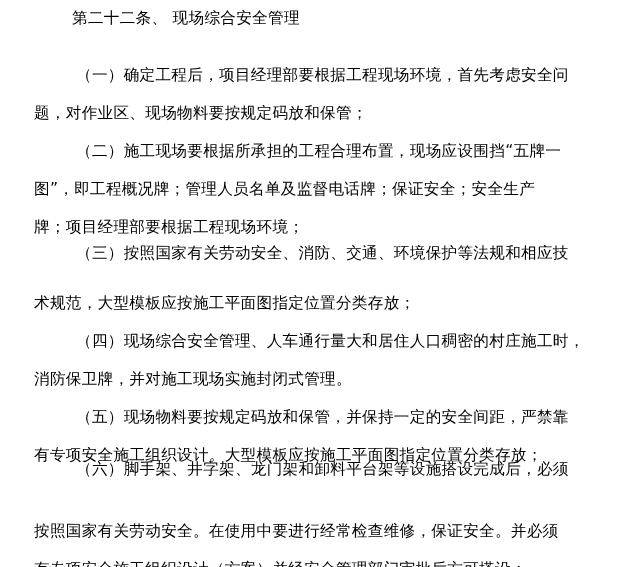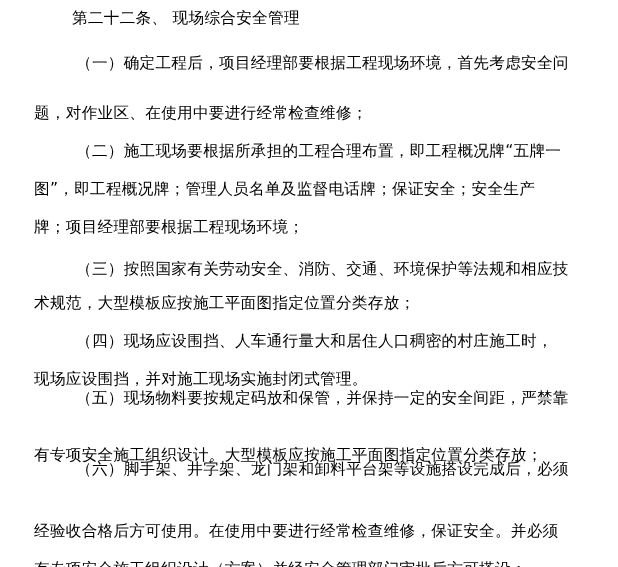--- a/index.html
+++ b/index.html
@@ -9,32 +9,32 @@
           white-space: nowrap; letter-spacing: 0.3px; }
   .title { left: 72px; }
   .indent { left: 76px; }
 </style>
 </head>
 <body>
 
 <div>
   <div class="line title" style="top:9px">第二十二条、 现场综合安全管理</div>
 
-  <div class="line indent" style="top:54px">（一）确定工程后，项目经理部要根据工程现场环境，首先考虑安全问</div>
-  <div class="line" style="top:104px">题，对作业区、在使用中要进行经常检查维修；</div>
+  <div class="line indent" style="top:66px">（一）确定工程后，项目经理部要根据工程现场环境，首先考虑安全问</div>
+  <div class="line" style="top:104px">题，对作业区、现场物料要按规定码放和保管；</div>
 
-  <div class="line indent" style="top:142px">（二）施工现场要根据所承担的工程合理布置，即工程概况牌“五牌一</div>
+  <div class="line indent" style="top:142px">（二）施工现场要根据所承担的工程合理布置，现场应设围挡“五牌一</div>
   <div class="line" style="top:180px">图”，即工程概况牌；管理人员名单及监督电话牌；保证安全；安全生产</div>
   <div class="line" style="top:218px">牌；项目经理部要根据工程现场环境；</div>
 
-  <div class="line indent" style="top:260px">（三）按照国家有关劳动安全、消防、交通、环境保护等法规和相应技</div>
+  <div class="line indent" style="top:244px">（三）按照国家有关劳动安全、消防、交通、环境保护等法规和相应技</div>
   <div class="line" style="top:294px">术规范，大型模板应按施工平面图指定位置分类存放；</div>
 
-  <div class="line indent" style="top:332px">（四）现场应设围挡、人车通行量大和居住人口稠密的村庄施工时，</div>
-  <div class="line" style="top:370px">现场应设围挡，并对施工现场实施封闭式管理。</div>
+  <div class="line indent" style="top:332px">（四）现场综合安全管理、人车通行量大和居住人口稠密的村庄施工时，</div>
+  <div class="line" style="top:370px">消防保卫牌，并对施工现场实施封闭式管理。</div>
 
-  <div class="line indent" style="top:389px">（五）现场物料要按规定码放和保管，并保持一定的安全间距，严禁靠</div>
+  <div class="line indent" style="top:408px">（五）现场物料要按规定码放和保管，并保持一定的安全间距，严禁靠</div>
   <div class="line" style="top:446px">有专项安全施工组织设计。大型模板应按施工平面图指定位置分类存放；</div>
 
   <div class="line indent" style="top:460px">（六）脚手架、井字架、龙门架和卸料平台架等设施搭设完成后，必须</div>
-  <div class="line" style="top:522px">经验收合格后方可使用。在使用中要进行经常检查维修，保证安全。并必须</div>
+  <div class="line" style="top:522px">按照国家有关劳动安全。在使用中要进行经常检查维修，保证安全。并必须</div>
   <div class="line" style="top:560px">有专项安全施工组织设计（方案）并经安全管理部门审批后方可搭设；</div>
 </div>
 
 </body></html>

